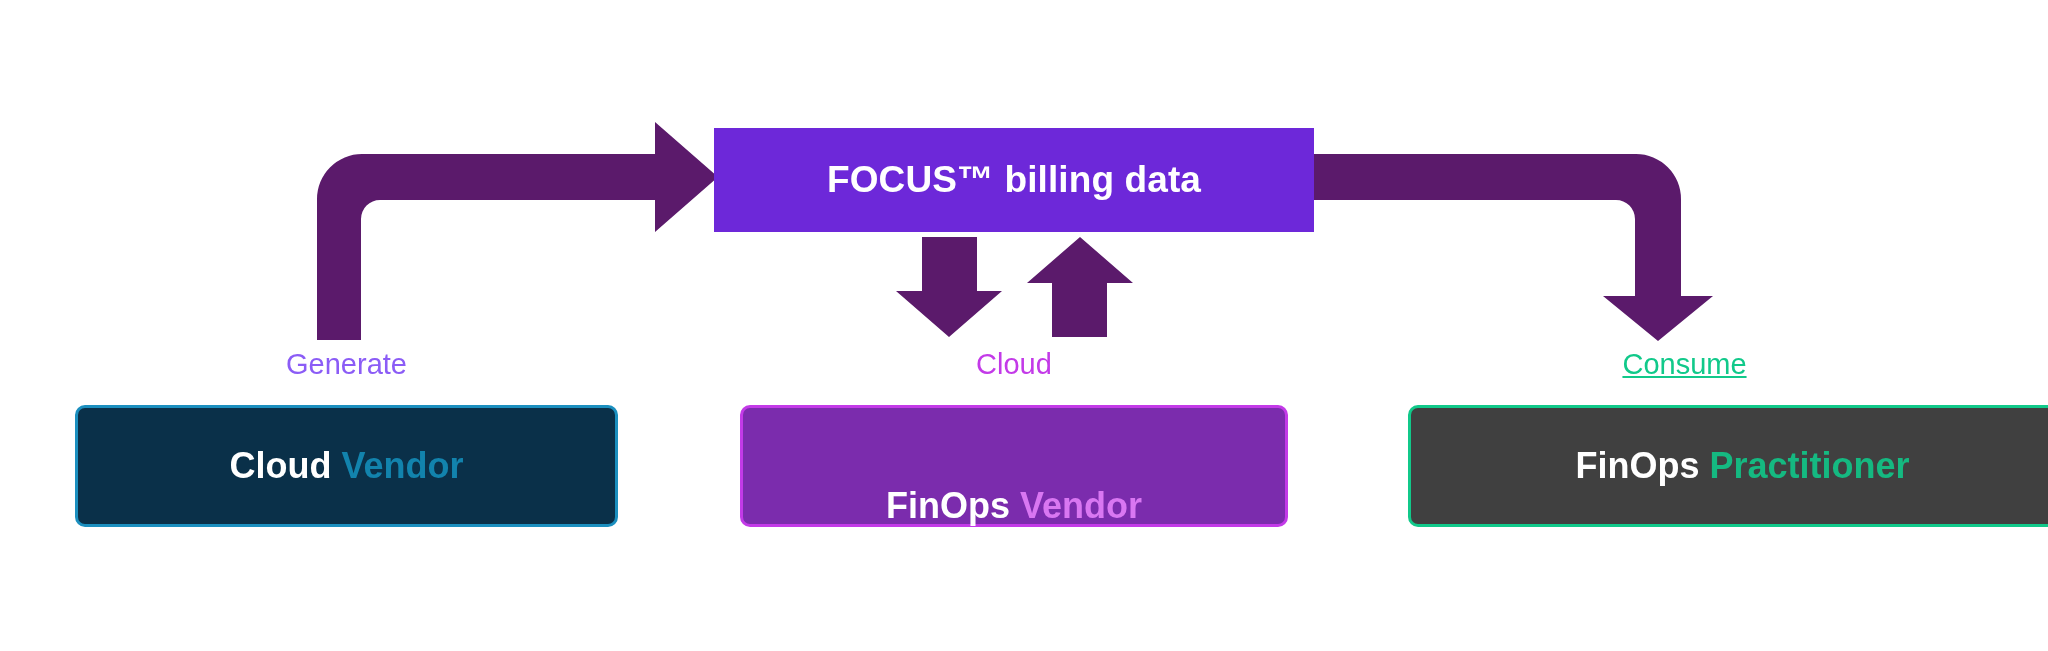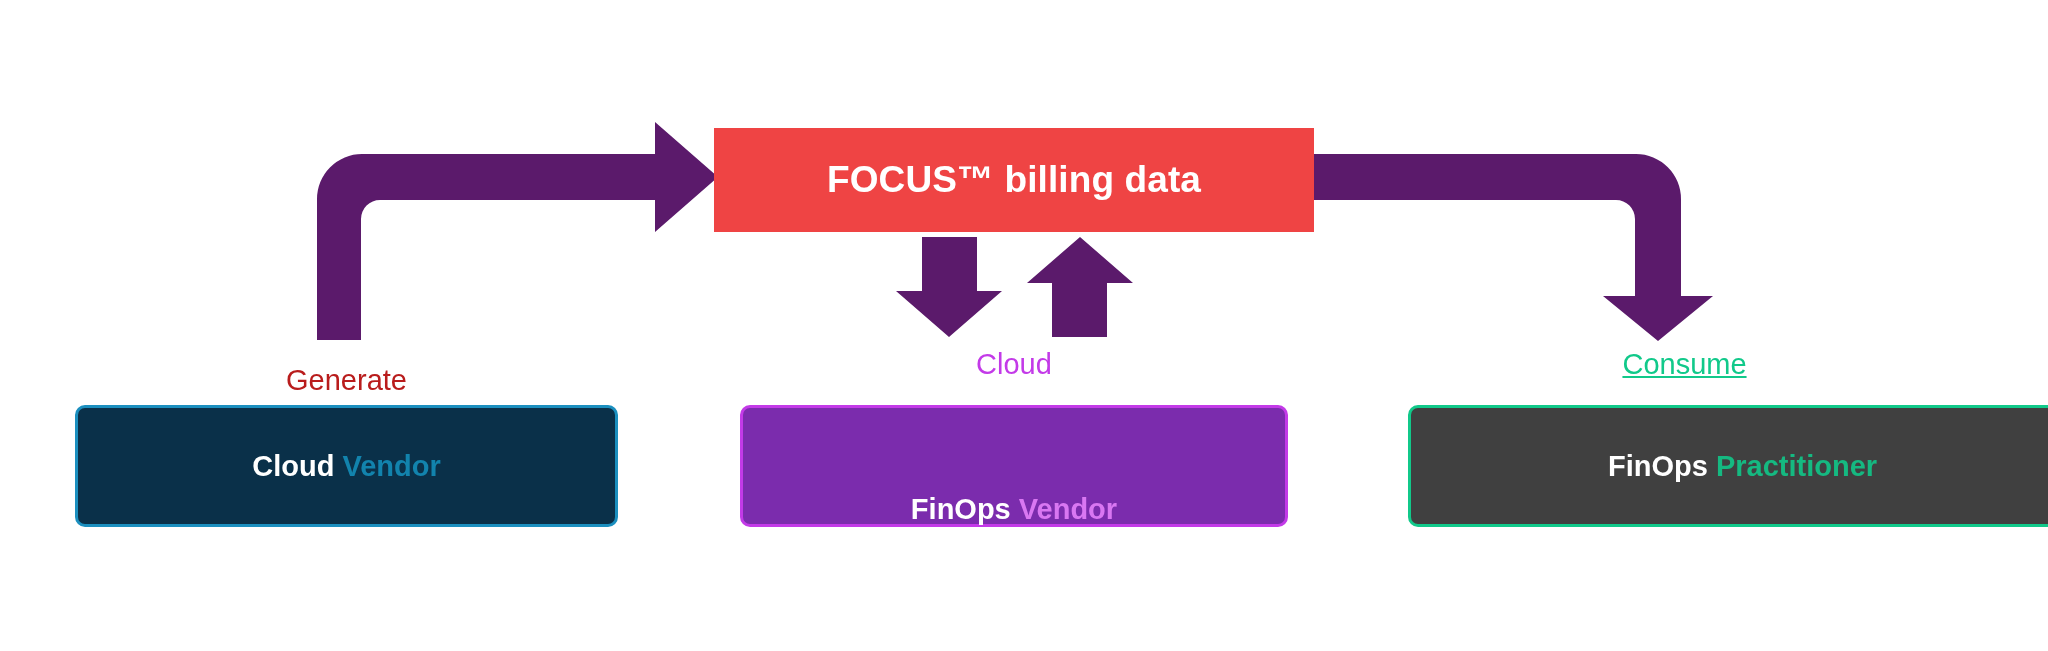--- a/index.html
+++ b/index.html
@@ -28,21 +28,21 @@
     height: 651px;
   }
 
   
   .focus-box {
     position: absolute;
     left: 714px;
     top: 128px;
     width: 600px;
     height: 104px;
-    background: #ef4444;
+    background: #6d28d9;
     display: flex;
     align-items: center;
     justify-content: center;
     box-sizing: border-box;
   }
   .focus-box .focus-label {
     color: #ffffff;
     font-size: 37px;
     font-weight: bold;
     letter-spacing: 0.1px;
@@ -50,39 +50,39 @@
   }
 
   
   .role-label {
     position: absolute;
     font-size: 29px;
     font-weight: normal;
     white-space: nowrap;
     text-align: center;
   }
-  .role-label.generate { left: 75px;   top: 364px; width: 543px; color: #b91c1c; }
+  .role-label.generate { left: 75px;   top: 348px; width: 543px; color: #8b5cf6; }
   .role-label.both     { left: 740px;  top: 348px; width: 548px; color: #C33AE8; }
   .role-label.consume  { left: 1408px; top: 348px; width: 553px; color: #11C98A; text-decoration: underline; }
 
   
   .actor-box {
     position: absolute;
     top: 405px;
     height: 122px;
     border-radius: 10px;
     box-sizing: border-box;
     display: flex;
     align-items: center;
     justify-content: center;
     border-width: 3px;
     border-style: solid;
   }
   .actor-box .actor-text {
-    font-size: 29px;
+    font-size: 36px;
     font-weight: bold;
     white-space: nowrap;
     line-height: 1;
   }
   .actor-text .lead { color: #ffffff; }
 
   .actor-box.cloud-vendor {
     left: 75px;
     width: 543px;
     background: #0A3049;

